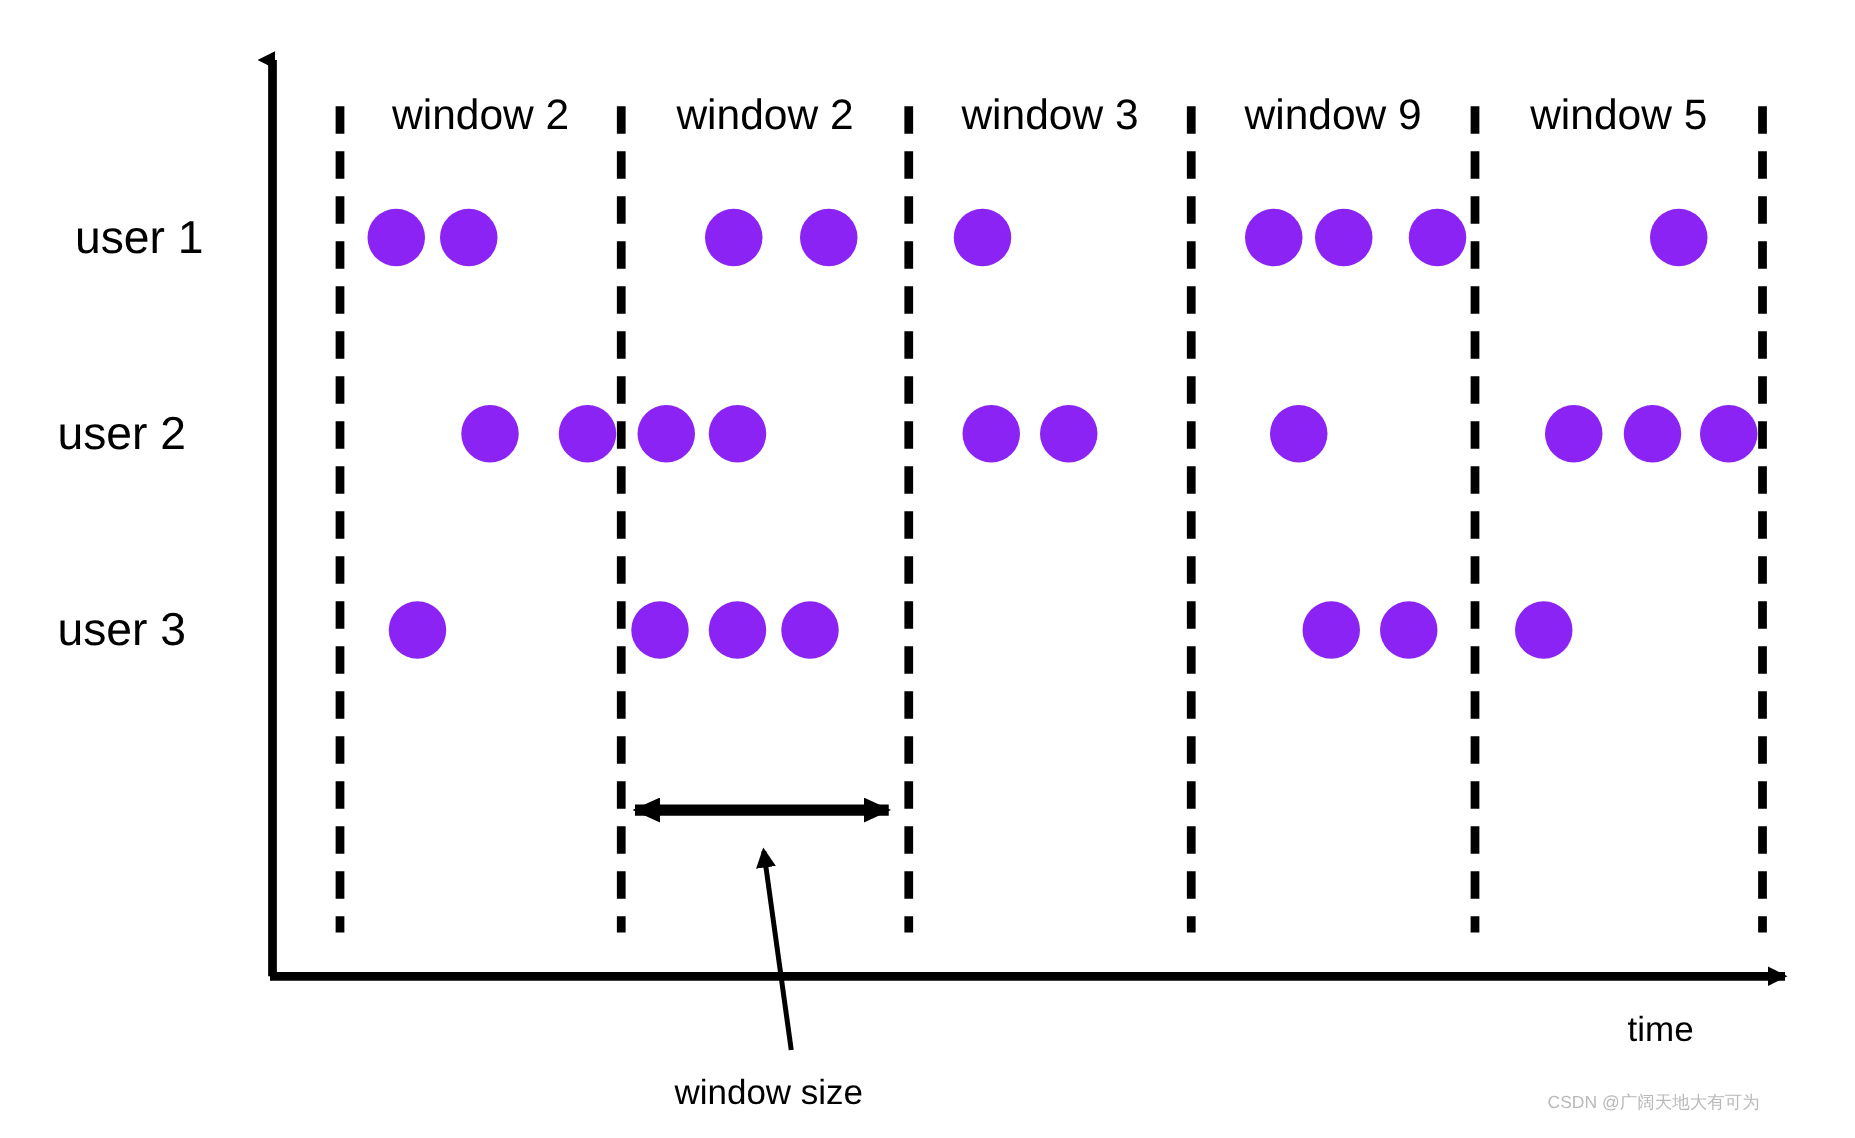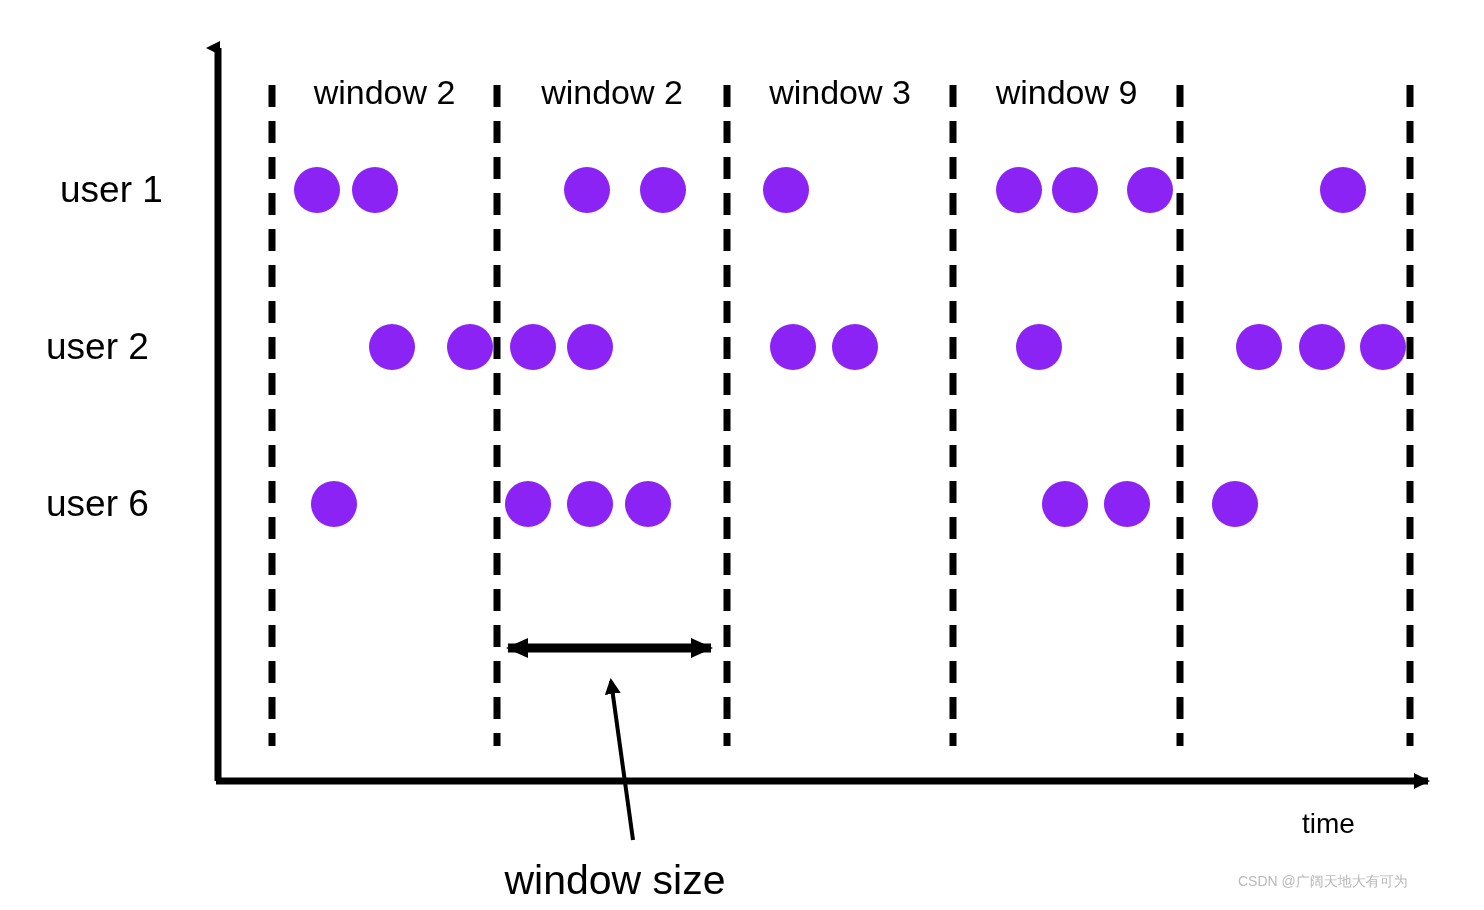--- a/index.html
+++ b/index.html
@@ -36,21 +36,21 @@
   }
   .win-label {
     font-size: 34px;
     line-height: 1;
   }
   .axis-label {
     font-size: 28px;
     line-height: 1;
   }
   .callout-label {
-    font-size: 41px;
+    font-size: 28px;
     line-height: 1;
   }
   .watermark {
     font-size: 14px;
     color: #b9b9bb;
     line-height: 1;
   }
 </style>
 </head>
 <body>
@@ -133,26 +133,27 @@
       <line x1="508" y1="648" x2="711" y2="648" stroke="#000" stroke-width="9" marker-start="url(#arrowLeftSm)" marker-end="url(#arrowRightSm)"></line>
     </g>
 
     <g>
       <line x1="633" y1="840" x2="611" y2="681" stroke="#000" stroke-width="4" marker-end="url(#arrowThin)"></line>
     </g>
   </svg>
 
   <div class="txt row-label" style="left:60px; top:171px;">user 1</div>
   <div class="txt row-label" style="left:46px; top:328px;">user 2</div>
-  <div class="txt row-label" style="left:46px; top:485px;">user 6</div>
+  <div class="txt row-label" style="left:46px; top:485px;">user 3</div>
 
   <div class="txt win-label" style="left:272px; top:75px; width:225px; text-align:center;">window 2</div>
   <div class="txt win-label" style="left:497px; top:75px; width:230px; text-align:center;">window 2</div>
   <div class="txt win-label" style="left:727px; top:75px; width:226px; text-align:center;">window 3</div>
   <div class="txt win-label" style="left:953px; top:75px; width:227px; text-align:center;">window 9</div>
+  <div class="txt win-label" style="left:1180px; top:75px; width:230px; text-align:center;">window 5</div>
 
   <div class="txt axis-label" style="left:1302px; top:810px;">time</div>
 
   <div class="txt callout-label" style="left:435px; top:860px; width:360px; text-align:center;">window size</div>
 
   <div class="txt watermark" style="left:1238px; top:874px;">CSDN @广阔天地大有可为</div>
 
 </div>
 
 </body></html>

